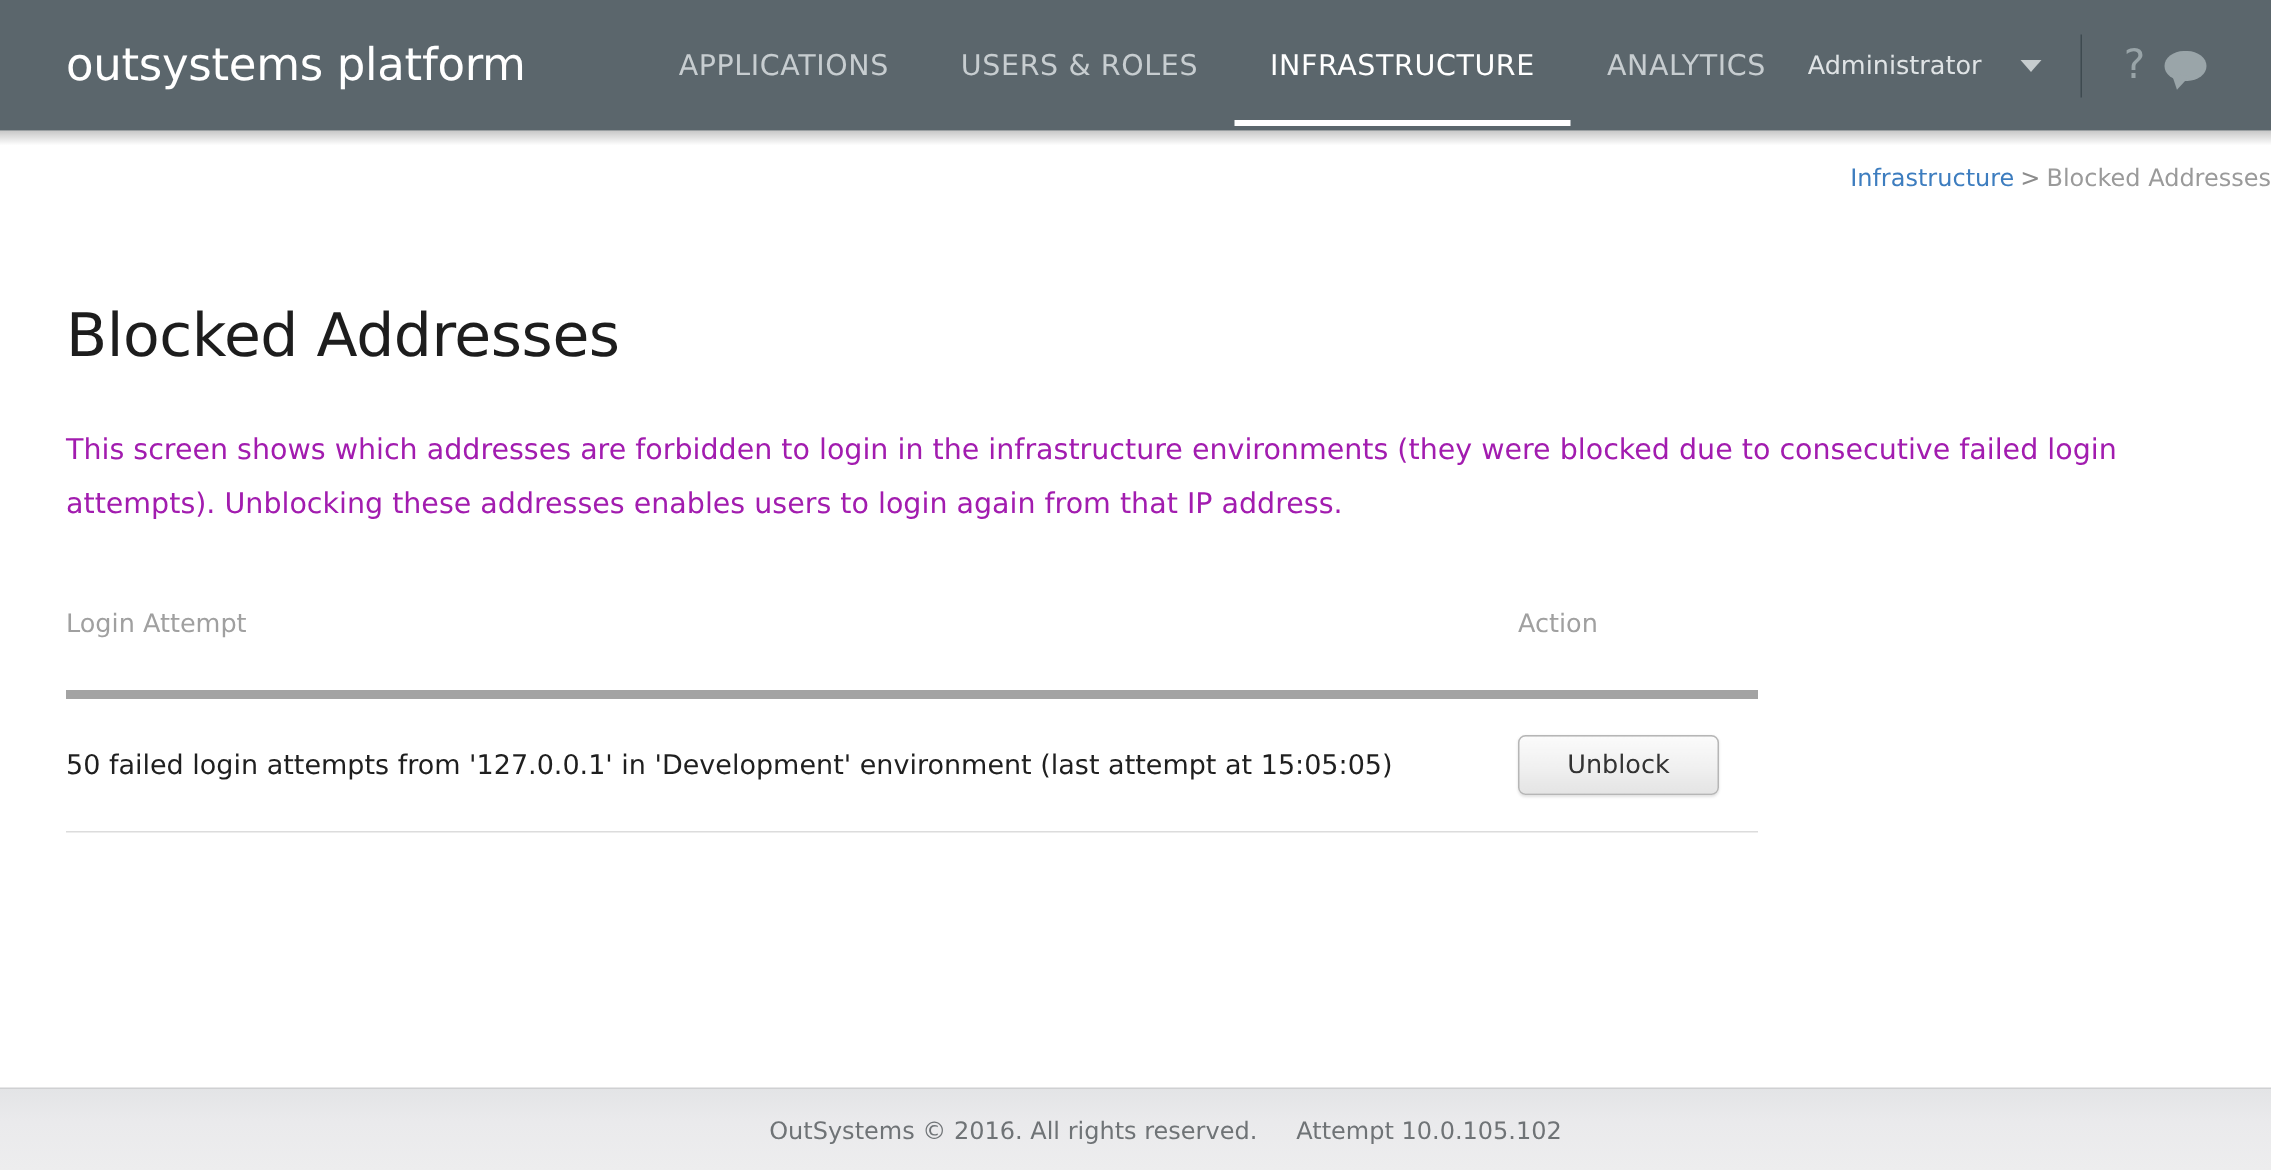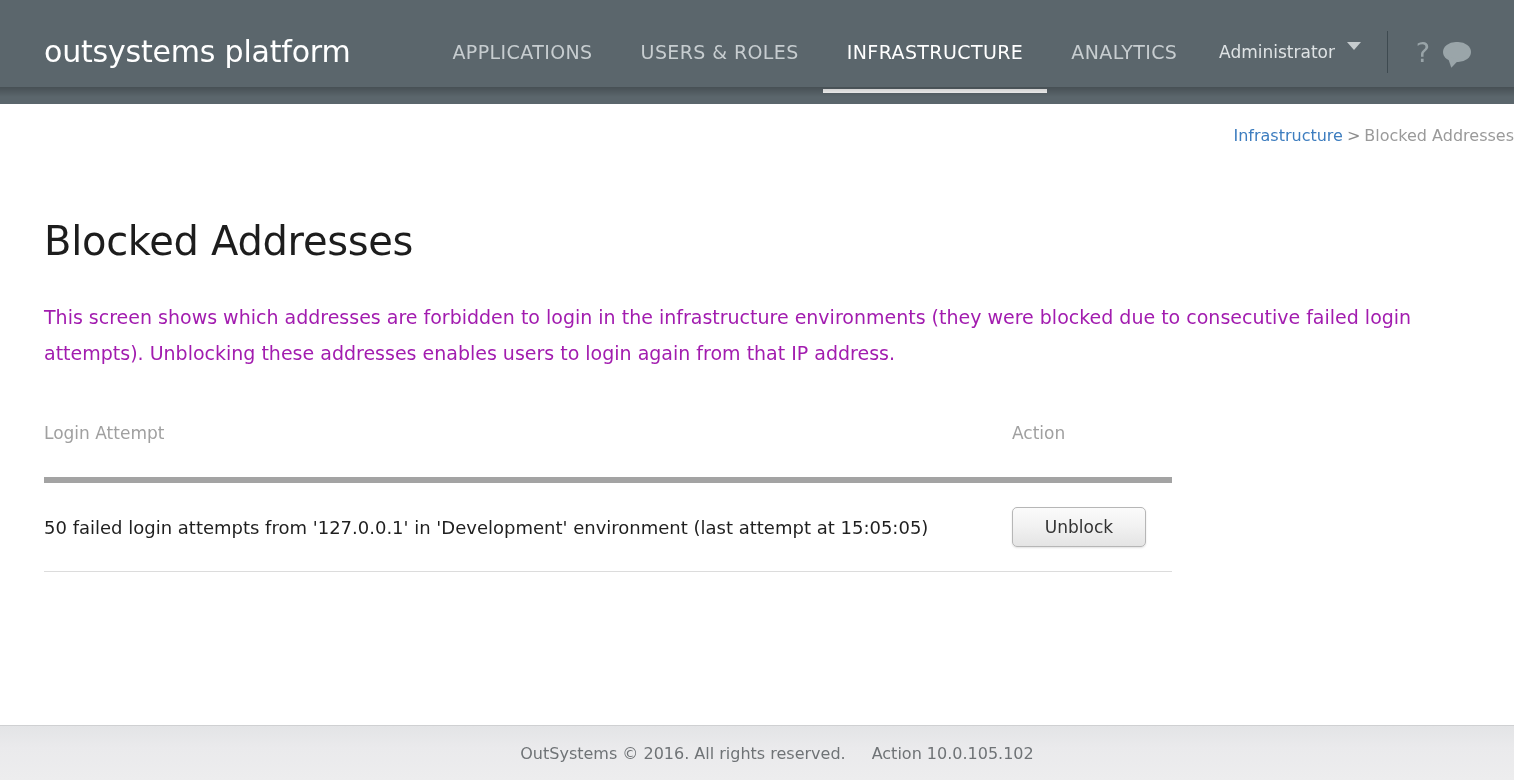--- a/index.html
+++ b/index.html
@@ -12,21 +12,21 @@
     height: 780px;
     background: #ffffff;
     font-family: "DejaVu Sans", "Liberation Sans", sans-serif;
     overflow: hidden;
     position: relative;
   }
 
   
   .topbar {
     position: relative;
-    height: 104px;
+    height: 87px;
     background: #5b666c;
     display: flex;
     align-items: center;
     box-sizing: border-box;
     padding: 0 0 0 44px;
   }
   .topbar::after {
     content: "";
     position: absolute;
     left: 0; right: 0;
@@ -79,26 +79,27 @@
 
   .nav-right {
     margin-left: auto;
     display: flex;
     align-items: center;
     height: 87px;
     padding-right: 40px;
   }
   .user-menu {
     display: flex;
-    align-items: flex-start;
+    align-items: center;
     color: #dfe3e5;
     font-size: 17px;
     white-space: nowrap;
     cursor: pointer;
     padding-right: 16px;
+    gap: 14px;
   }
   .caret {
     display: inline-block;
     margin-left: 12px;
     width: 0; height: 0;
     border-left: 7px solid transparent;
     border-right: 7px solid transparent;
     border-top: 8px solid #c6ccce;
   }
   .divider {
@@ -296,14 +297,14 @@
             <span class="btn">Unblock</span>
           </td>
         </tr>
       </tbody>
     </table>
   </div>
 </div>
 
 <div class="footer">
   <span class="copyright">OutSystems © 2016. All rights reserved.</span>
-  <span class="version">Action 10.0.105.102</span>
+  <span class="version">Attempt 10.0.105.102</span>
 </div>
 
 </body></html>

